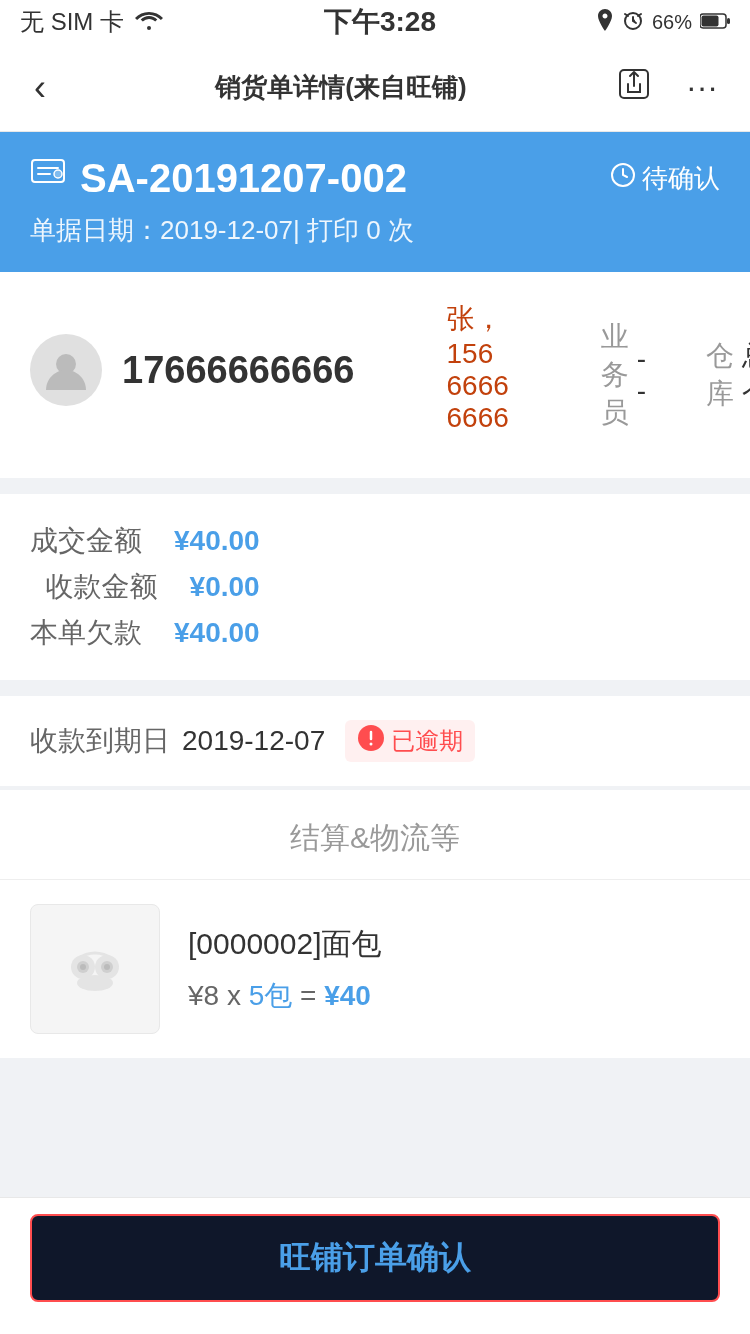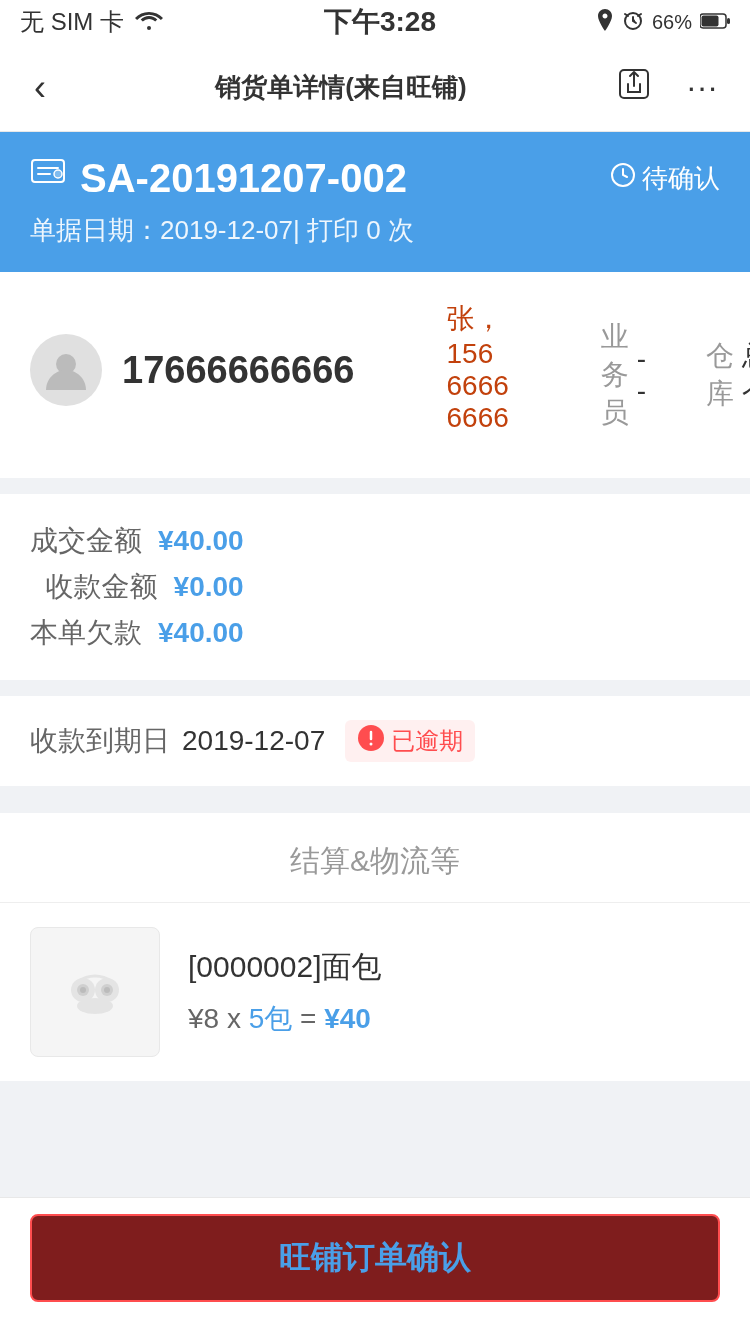--- a/index.html
+++ b/index.html
@@ -170,31 +170,31 @@
     .summary-count { color: #333; font-weight: 500; }
     .summary-right {
       display: flex;
       flex-direction: column;
       align-items: flex-end;
       gap: 8px;
     }
     .amount-row {
       display: flex;
       align-items: center;
-      gap: 16px;
+      gap: 32px;
       font-size: 28px;
     }
     .amount-label { color: #666; }
     .amount-value { color: #4A9FE8; font-weight: 600; }
 
     
     .due-section {
       background: #fff;
       padding: 24px 30px;
-      margin-bottom: 27px;
+      margin-bottom: 4px;
       display: flex;
       align-items: center;
       gap: 12px;
       font-size: 28px;
       color: #666;
     }
     .due-label { color: #666; }
     .due-date { color: #333; margin-right: 8px; }
     .overdue-badge {
       background: #fff0f0;
@@ -293,21 +293,21 @@
       width: 750px;
       background: #fff;
       padding: 16px 30px 32px;
       border-top: 1px solid #e8e8e8;
     }
     .confirm-btn {
       width: 100%;
       height: 88px;
       border: 2px solid #ff4d4f;
       border-radius: 8px;
-      background: #7f1d1d;
+      background: #0f172a;
       color: #4A9FE8;
       font-size: 32px;
       font-weight: 600;
       cursor: pointer;
       display: flex;
       align-items: center;
       justify-content: center;
     }
   </style>
 </head>

